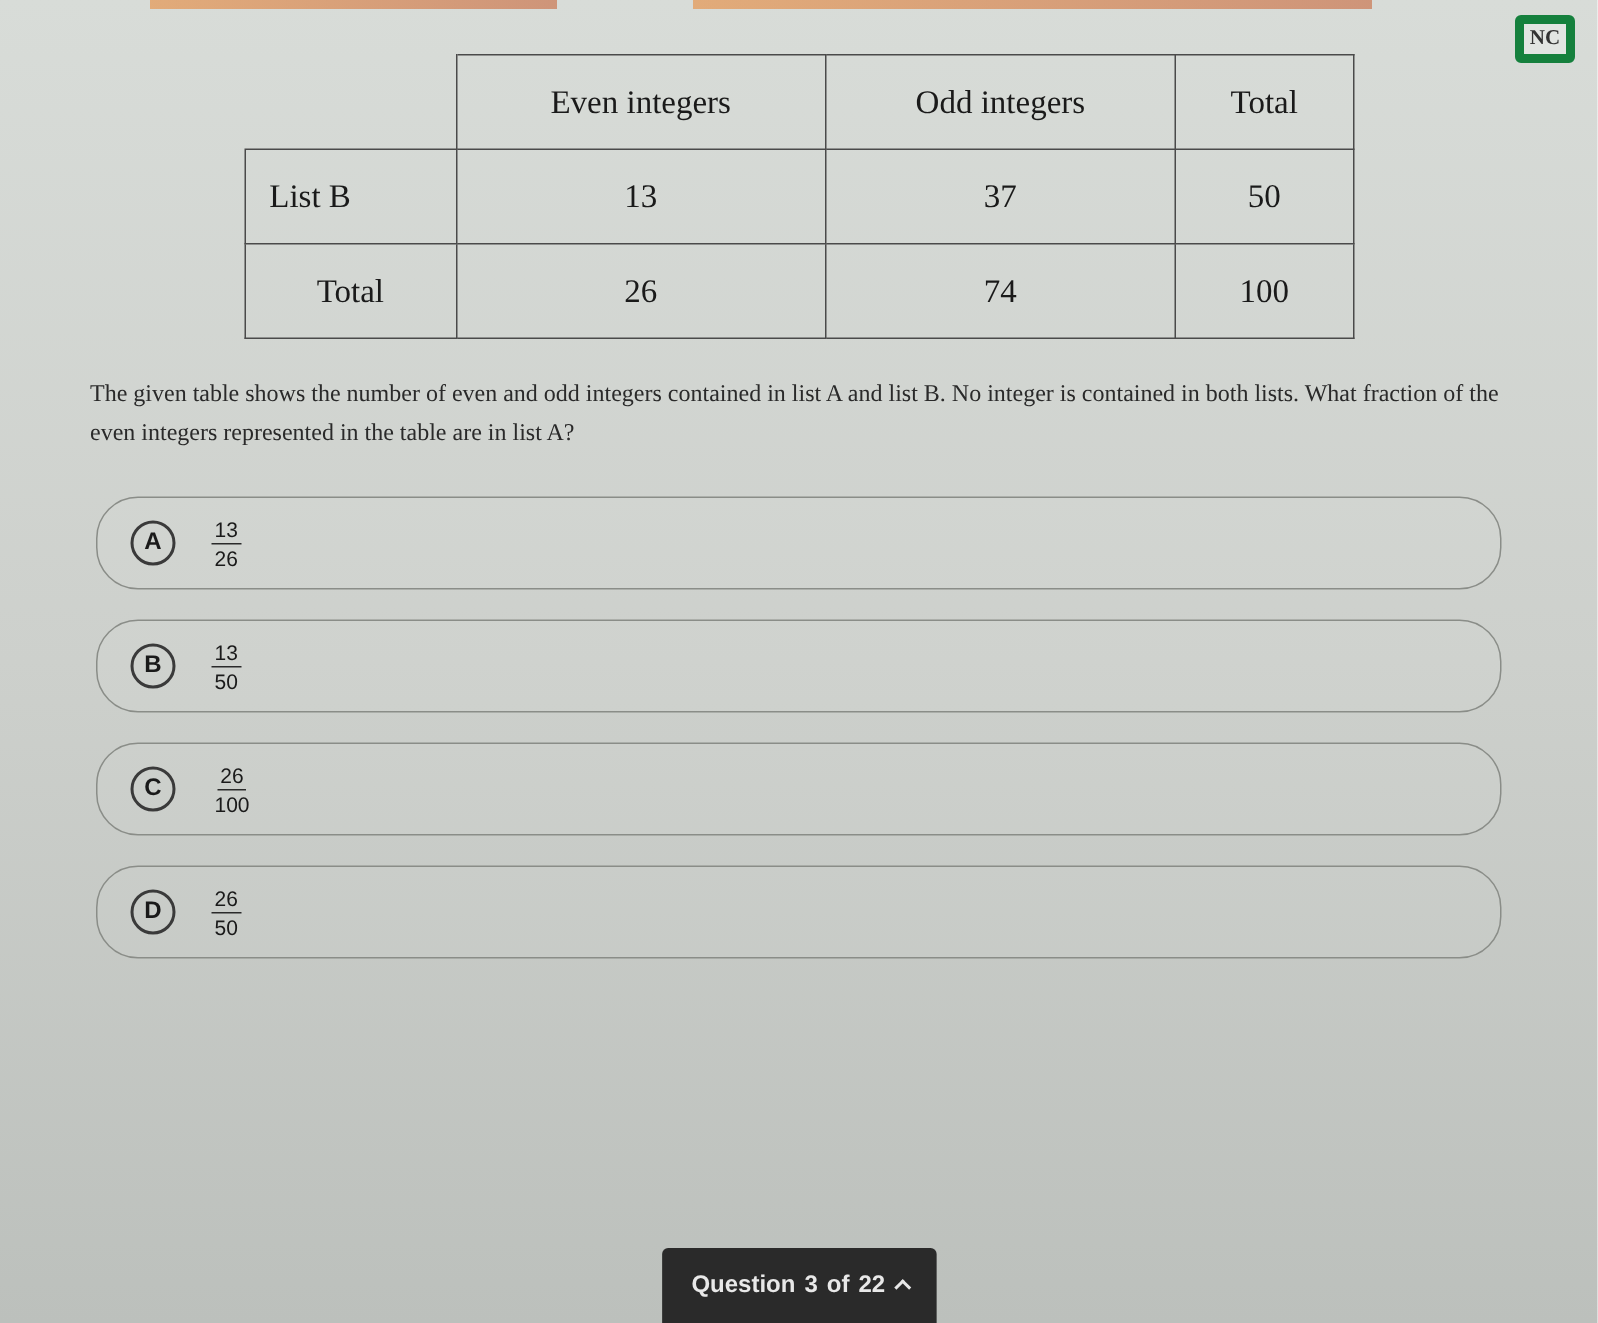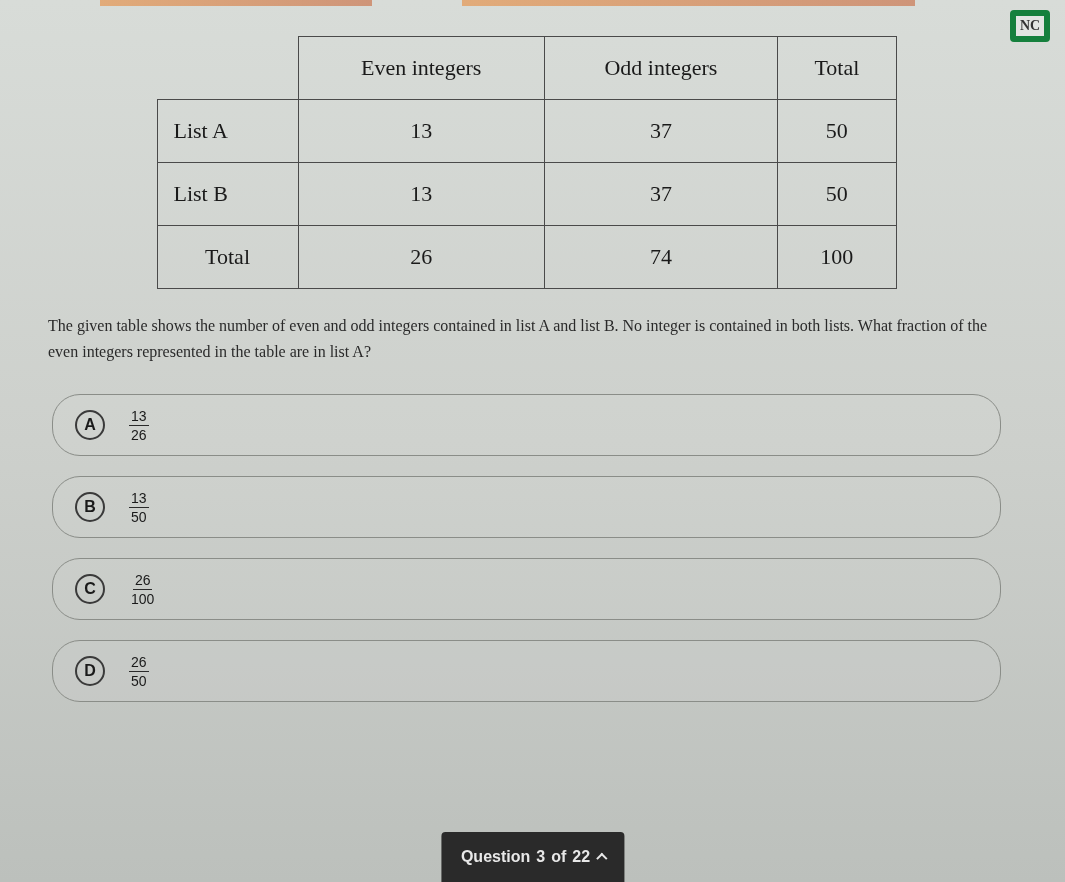--- a/index.html
+++ b/index.html
@@ -30,21 +30,21 @@
       display: flex;
       align-items: center;
       justify-content: center;
       border-radius: 4px;
       font-family: cursive;
       font-weight: bold;
       font-size: 14px;
       color: #333;
     }
     .content {
-      padding: 30px 60px 0 48px;
+      padding: 30px 60px 0 60px;
     }
     table.data-table {
       border-collapse: collapse;
       margin: 0 auto 24px auto;
       width: 740px;
     }
     table.data-table th, table.data-table td {
       border: 1.5px solid #4a4a4a;
       padding: 18px 12px;
       font-size: 22px;
@@ -140,26 +140,20 @@
   <table class="data-table">
     <thead>
       <tr>
         <th></th>
         <th>Even integers</th>
         <th>Odd integers</th>
         <th>Total</th>
       </tr>
     </thead>
     <tbody>
-      <tr>
-        <td>List A</td>
-        <td>13</td>
-        <td>37</td>
-        <td>50</td>
-      </tr>
       <tr>
         <td>List B</td>
         <td>13</td>
         <td>37</td>
         <td>50</td>
       </tr>
     </tbody>
     <tfoot>
       <tr>
         <td>Total</td>

